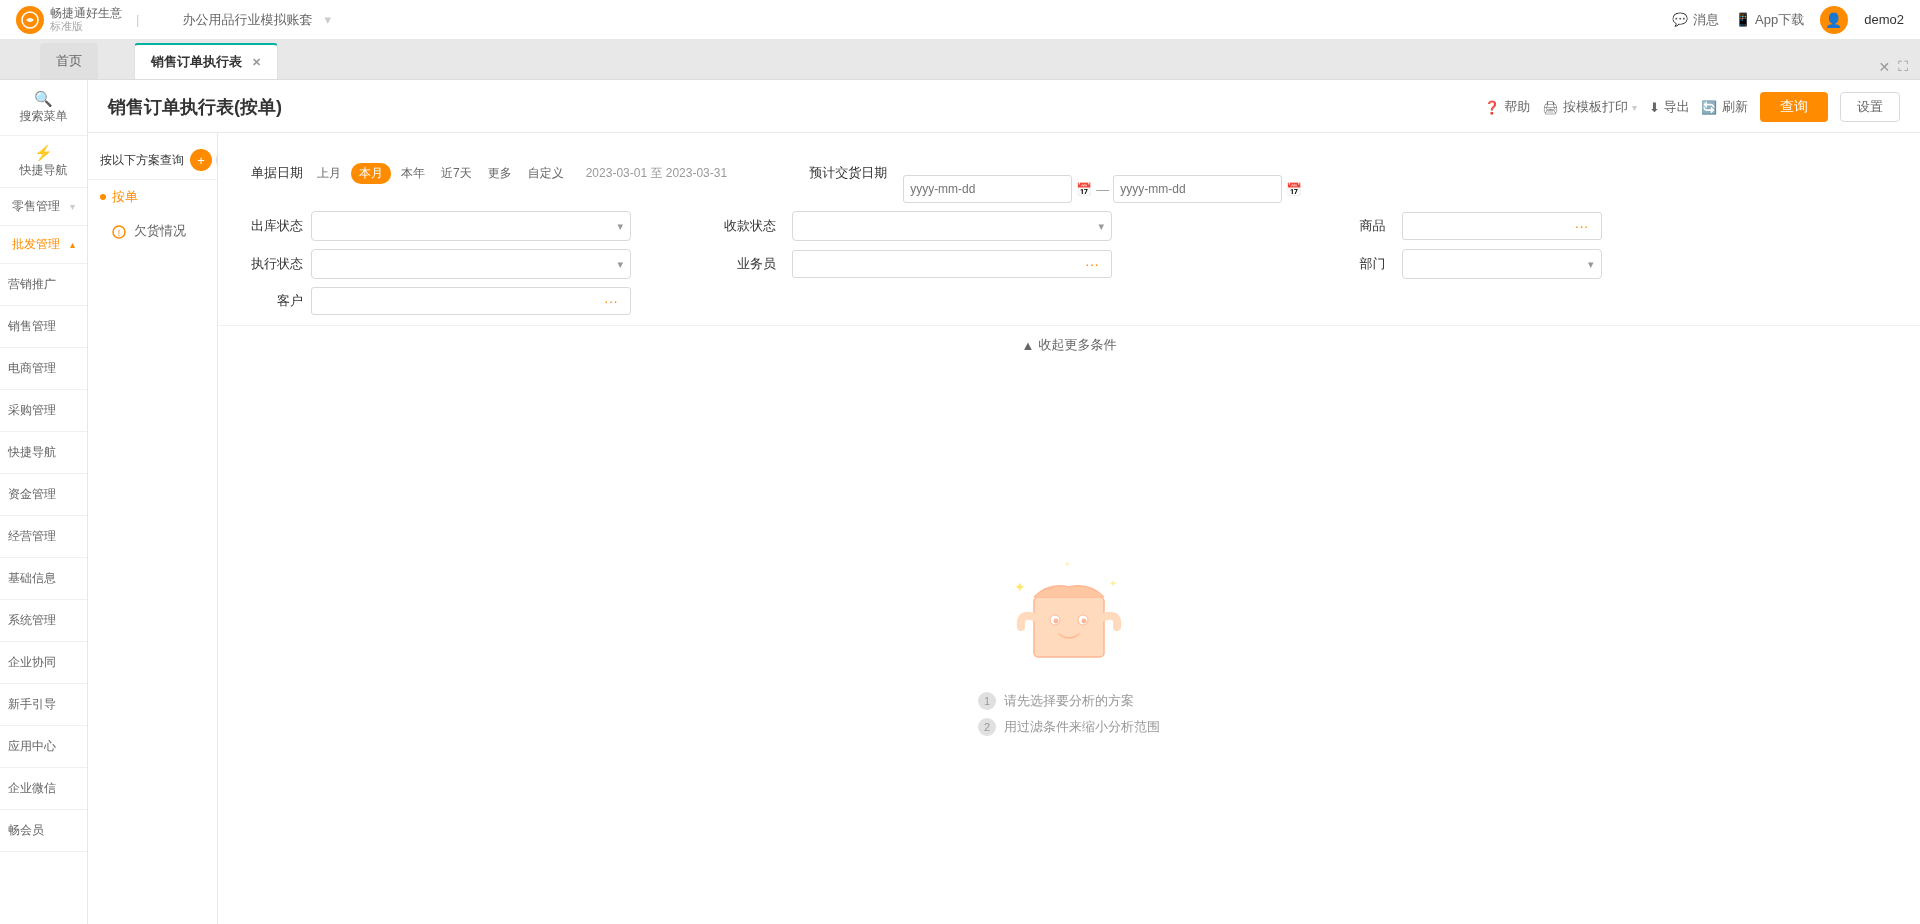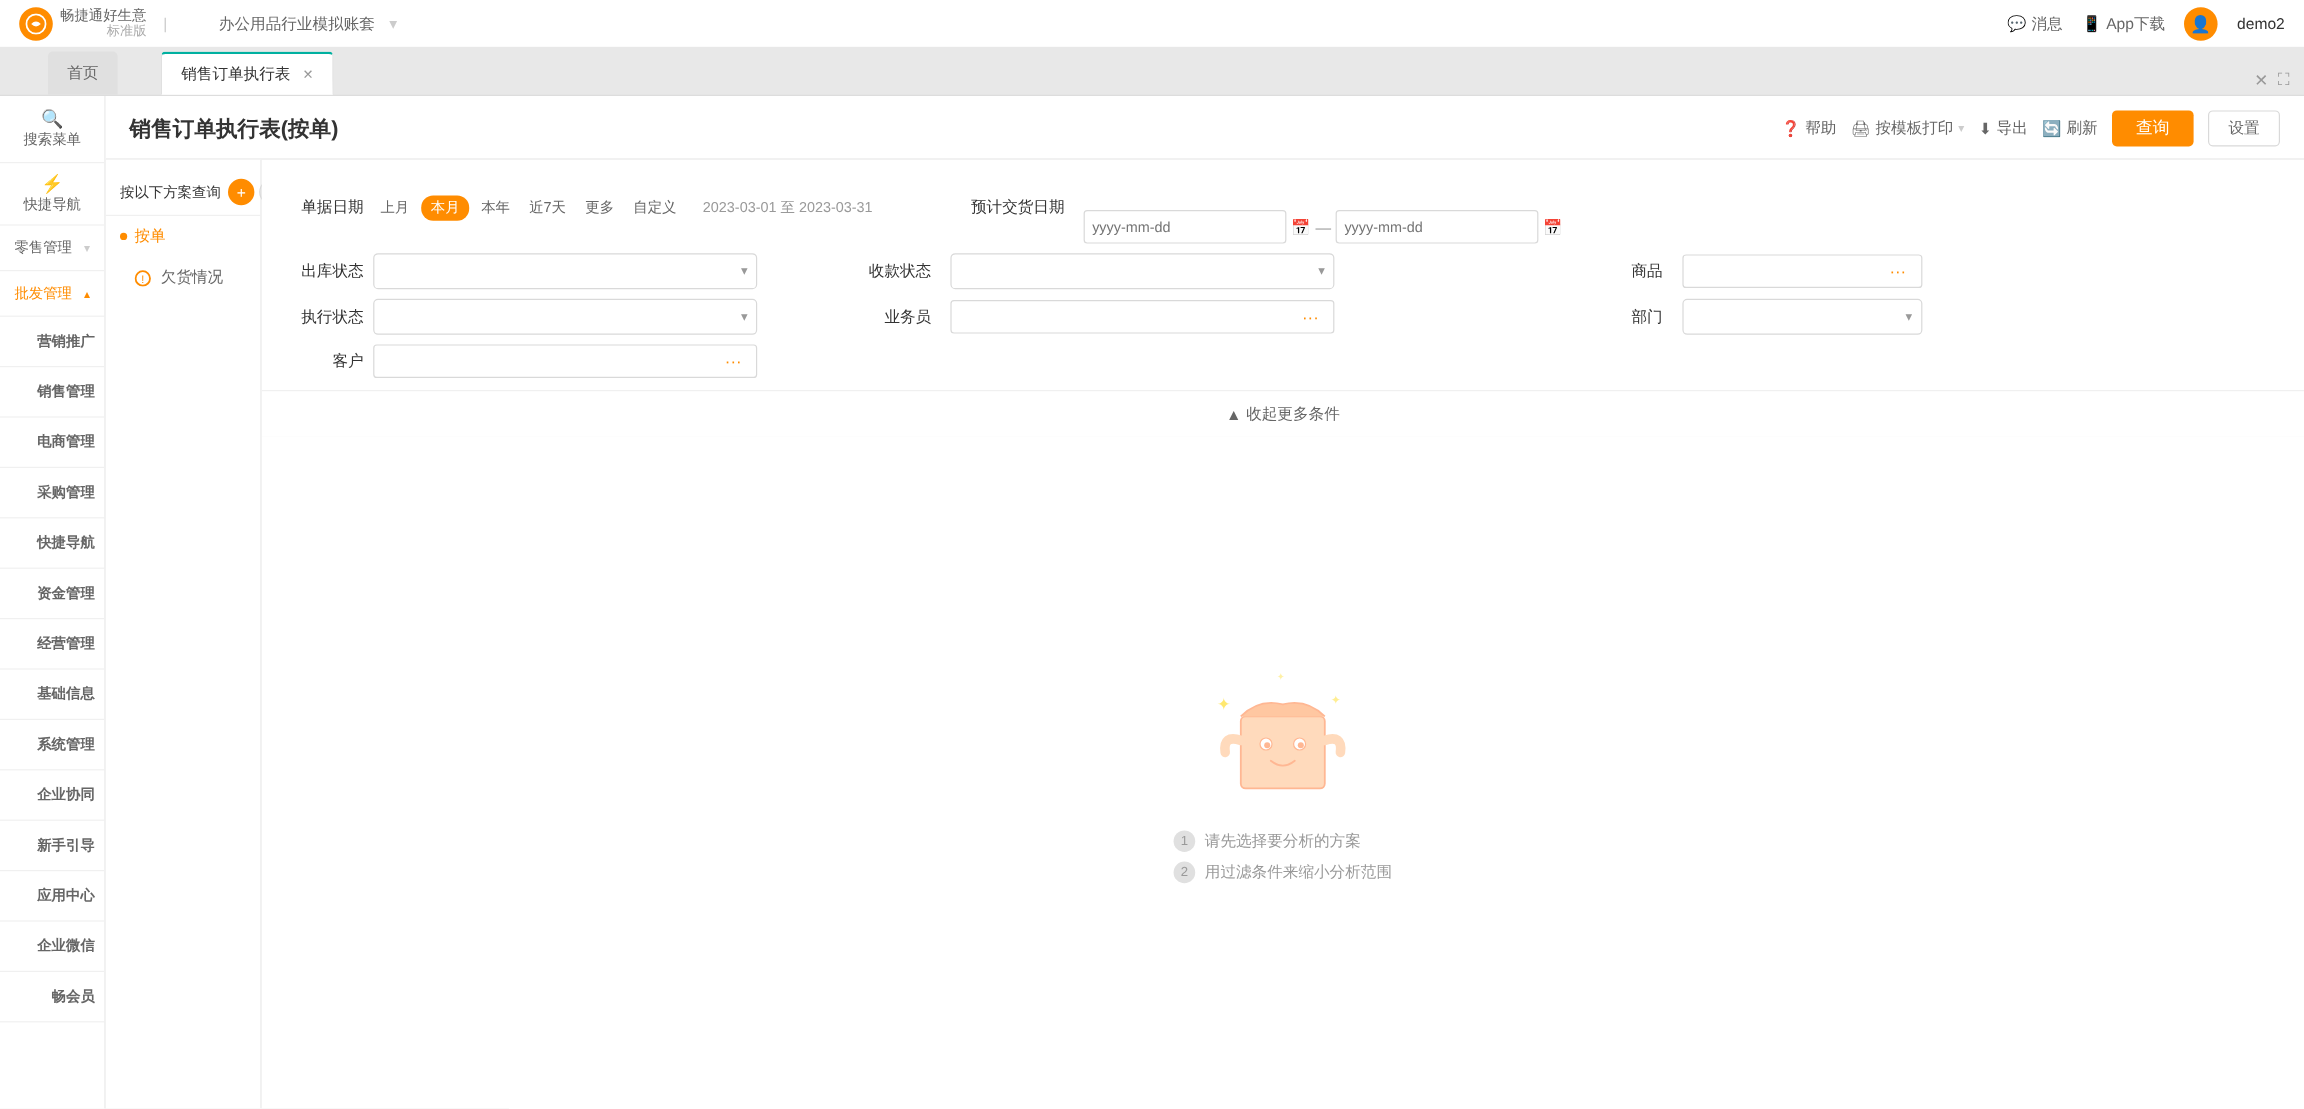--- a/index.html
+++ b/index.html
@@ -2,43 +2,43 @@
 <html><head>
   <meta charset="utf-8">
   <style>
     * { box-sizing: border-box; margin: 0; padding: 0; }
     body { font-family: 'Microsoft YaHei', Arial, sans-serif; font-size: 13px; background: #f5f5f5; color: #333; overflow: hidden; }
 
     
     .app-container { display: flex; flex-direction: column; height: 924px; width: 1920px; }
 
     
-    .top-header { height: 40px; background: #fff; display: flex; align-items: center; justify-content: space-between; padding: 0 16px; border-bottom: 1px solid #e8e8e8; flex-shrink: 0; text-align: right; }
+    .top-header { height: 40px; background: #fff; display: flex; align-items: center; justify-content: space-between; padding: 0 16px; border-bottom: 1px solid #e8e8e8; flex-shrink: 0; }
     .top-header-left { display: flex; align-items: center; gap: 8px; }
     .logo-area { display: flex; align-items: center; gap: 6px; }
     .logo-icon { width: 28px; height: 28px; background: #ff8c00; border-radius: 50%; display: flex; align-items: center; justify-content: center; color: white; font-size: 12px; font-weight: bold; }
     .logo-text { font-size: 12px; color: #666; line-height: 1.2; }
     .breadcrumb-title { color: #666; font-size: 13px; margin-left: 29px; }
     .breadcrumb-arrow { color: #ccc; margin: 0 4px; }
     .top-header-right { display: flex; align-items: center; gap: 16px; }
     .header-action { display: flex; align-items: center; gap: 4px; color: #666; font-size: 13px; cursor: pointer; }
     .avatar { width: 28px; height: 28px; border-radius: 50%; background: #ff8c00; color: white; display: flex; align-items: center; justify-content: center; font-size: 12px; }
     .username { color: #333; font-size: 13px; }
     .tab-item { height: 36px; padding: 0 16px; display: flex; align-items: center; gap: 6px; cursor: pointer; font-size: 13px; border-radius: 4px 4px 0 0; margin-left: 4px; background: #e0e0e0; color: #666; }
     .tab-item.home { background: #e0e0e0; }
-    .tab-item.active { background: #fff; color: #333; font-weight: 400; border: 1px solid #e0e0e0; border-bottom: none; text-align: right; }
+    .tab-item.active { background: #fff; color: #333; font-weight: 700; border: 1px solid #e0e0e0; border-bottom: none; text-align: right; }
     .tab-close { font-size: 11px; color: #999; cursor: pointer; margin-left: 4px; }
     .tab-ctrl-btn { color: #999; cursor: pointer; font-size: 14px; }
 
     
     .main-body { display: flex; flex: 1; overflow: hidden; }
 
     
     .sidebar { width: 88px; background: #fff; border-right: 1px solid #e8e8e8; display: flex; flex-direction: column; flex-shrink: 0; overflow-y: auto; }
-    .sidebar-item { padding: 12px 8px; text-align: right; cursor: pointer; color: #666; font-size: 12px; border-bottom: 1px solid #f0f0f0; font-weight: bold; }
+    .sidebar-item { padding: 12px 8px; text-align: left; cursor: pointer; color: #666; font-size: 12px; border-bottom: 1px solid #f0f0f0; }
     .sidebar-search { padding: 10px 8px; text-align: center; font-size: 12px; color: #666; cursor: pointer; border-bottom: 1px solid #f0f0f0; }
     .sidebar-nav { padding: 8px; text-align: center; font-size: 12px; color: #666; cursor: pointer; border-bottom: 1px solid #f0f0f0; }
     .sidebar-expand { display: flex; align-items: center; justify-content: space-between; padding: 10px 12px; font-size: 12px; color: #666; cursor: pointer; border-bottom: 1px solid #f0f0f0; }
     .arrow-down { font-size: 10px; color: #ccc; }
 
     
     .content-area { flex: 1; display: flex; flex-direction: column; overflow: hidden; background: #f5f5f5; }
 
     
     .page-header { background: #fff; padding: 12px 20px 10px 20px; display: flex; align-items: center; justify-content: space-between; border-bottom: 1px solid #e8e8e8; flex-shrink: 0; }

